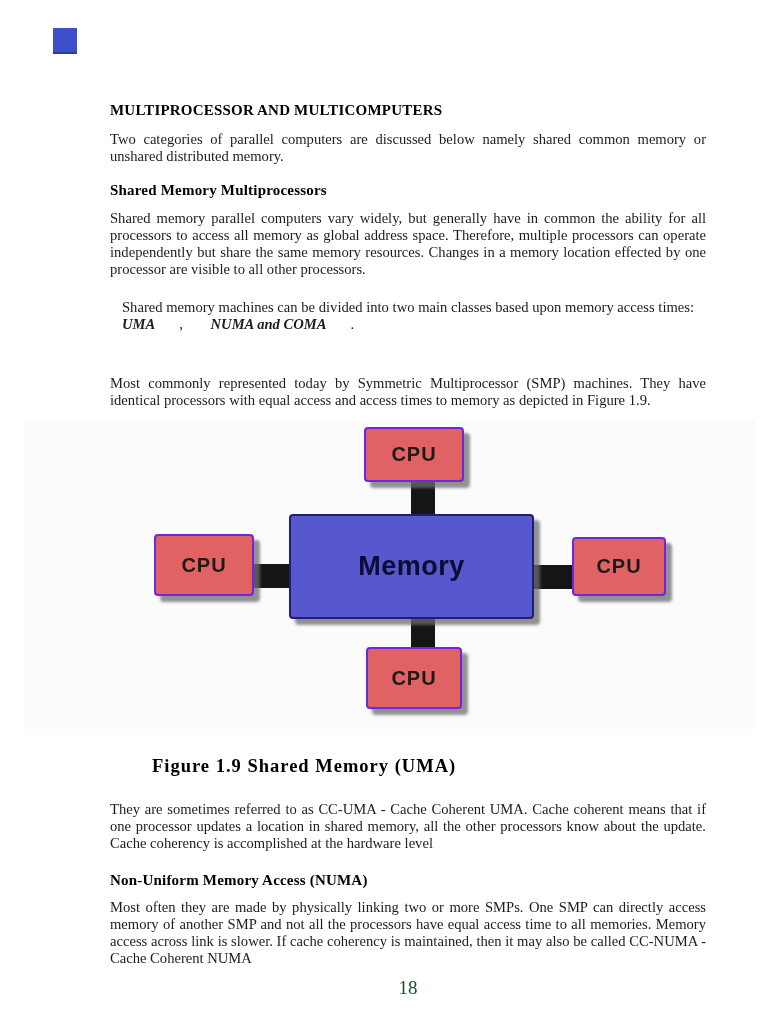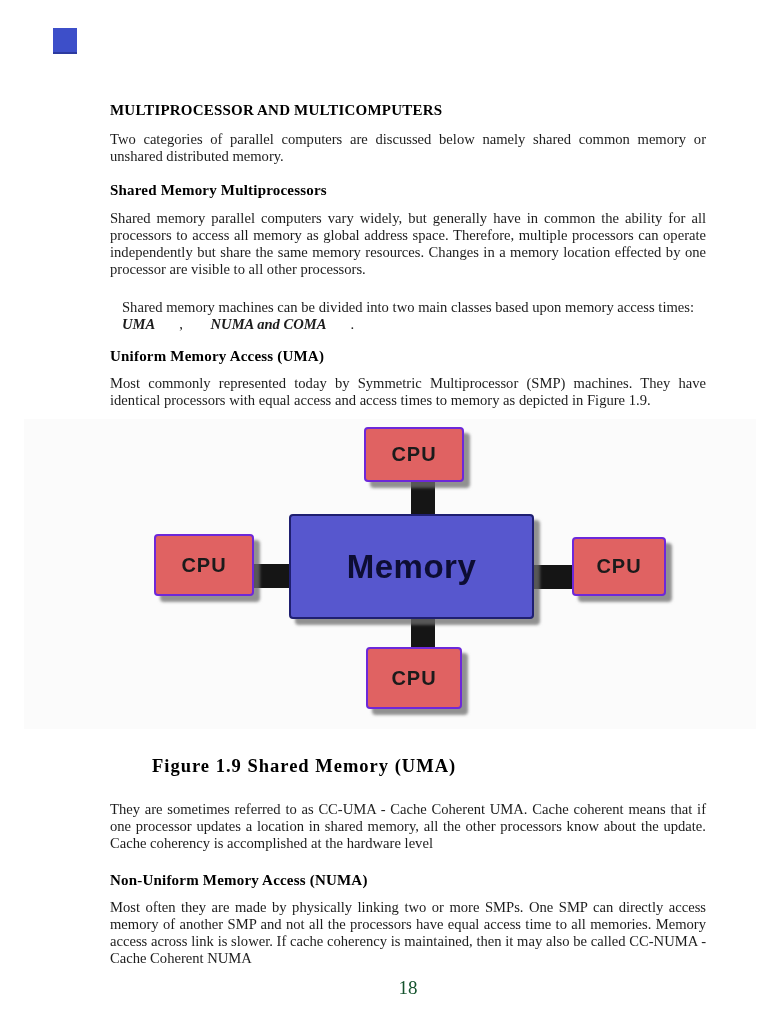--- a/index.html
+++ b/index.html
@@ -62,21 +62,21 @@
     background: #e06262;
     border: 2px solid #6d28d9;
     color: #1b1b1b;
     font-size: 20px;
     letter-spacing: 1px;
   }
   .memory {
     background: #5757ce;
     border: 2px solid #1f1f70;
     color: #0d0d33;
-    font-size: 33px;
+    font-size: 27px;
     letter-spacing: 0.5px;
   }
   .cpu-top    { left: 340px; top: 8px;   width: 100px; height: 55px; }
   .cpu-left   { left: 130px; top: 115px; width: 100px; height: 62px; }
   .cpu-right  { left: 548px; top: 118px; width: 94px;  height: 59px; }
   .cpu-bottom { left: 342px; top: 228px; width: 96px;  height: 62px; }
   .memory     { left: 265px; top: 95px;  width: 245px; height: 105px; }
   .link { position: absolute; background: #151515; }
   .link-v1 { left: 387px; top: 63px;  width: 4px;  height: 32px; }
   .link-v2 { left: 387px; top: 200px; width: 4px;  height: 28px; }
@@ -122,21 +122,20 @@
   <div class="block heading pos-h1">MULTIPROCESSOR AND MULTICOMPUTERS</div>
 
   <p class="block para pos-p1">Two categories of parallel computers are discussed below namely shared common memory or unshared distributed memory.</p>
 
   <div class="block heading pos-h2">Shared Memory Multiprocessors</div>
 
   <p class="block para pos-p2">Shared memory parallel computers vary widely, but generally have in common the ability for all processors to access all memory as global address space. Therefore, multiple processors can operate independently but share the same memory resources.  Changes in a memory location effected by one processor are visible to all other processors.</p>
 
   <p class="block para pos-p3"><span>Shared memory machines can be divided into two main classes based upon memory access times: </span><span class="emph">UMA</span><span>, </span><span class="emph">NUMA and COMA</span><span>.</span></p>
 
-  <div class="block heading pos-h3">Uniform Memory Access (UMA)</div>
 
   <p class="block para pos-p4">Most commonly represented today by Symmetric Multiprocessor (SMP) machines. They have identical processors with equal access and access times to memory as depicted in Figure 1.9.</p>
 
   <div class="figure-area">
     <div class="link link-v1"></div>
     <div class="link link-v2"></div>
     <div class="link link-h1"></div>
     <div class="link link-h2"></div>
 
     <div class="node cpu cpu-top">

